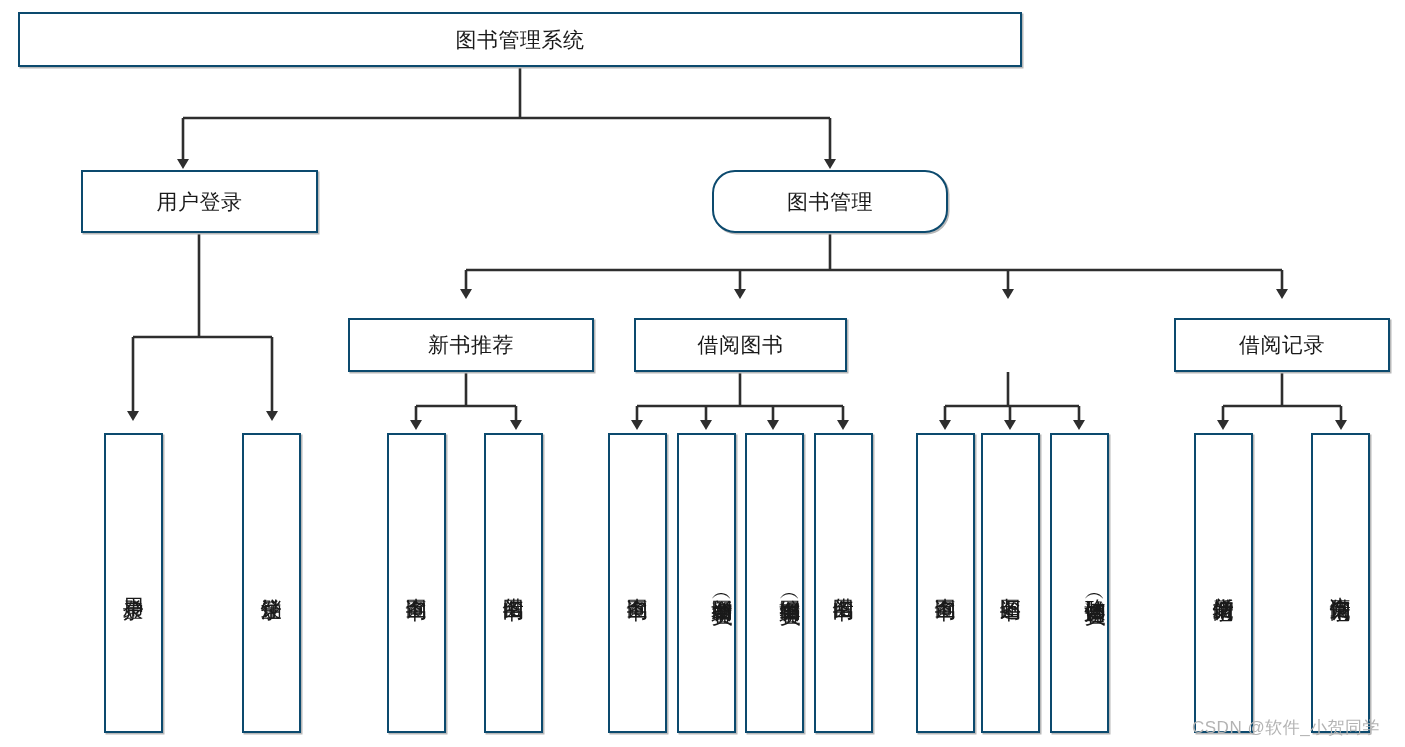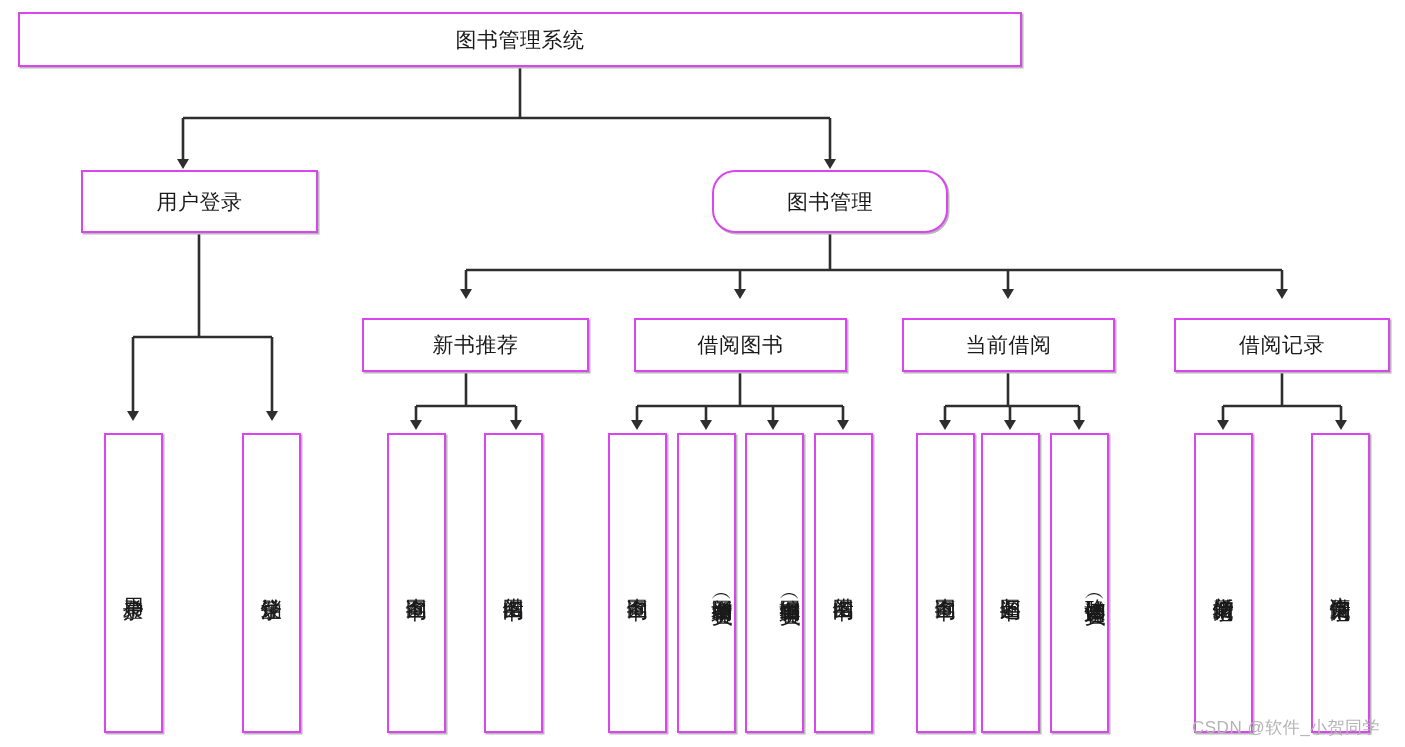--- a/index.html
+++ b/index.html
@@ -21,21 +21,21 @@
     position: absolute;
     left: 0;
     top: 0;
     width: 1405px;
     height: 747px;
   }
   .node {
     position: absolute;
     box-sizing: border-box;
     background: #ffffff;
-    border: 2px solid #d946ef;
+    border: 2px solid #0c4a6e;
     box-shadow: 1.5px 1.5px 0 0 #b8b8b8;
     display: flex;
     align-items: center;
     justify-content: center;
     color: #1a1a1a;
   }
   .node-h {
     font-size: 21px;
     letter-spacing: 0.5px;
     white-space: nowrap;
@@ -130,28 +130,25 @@
     <span>图书管理系统</span>
   </div>
 
   <div class="node node-h" style="left:81px; top:170px; width:237px; height:63px;">
     <span>用户登录</span>
   </div>
   <div class="node node-h" style="left:712px; top:170px; width:236px; height:63px;border-radius:23px;">
     <span>图书管理</span>
   </div>
 
-  <div class="node node-h" style="left:362px; top:318px; width:227px; height:54px;">
+  <div class="node node-h" style="left:348px; top:318px; width:246px; height:54px;">
     <span>新书推荐</span>
   </div>
   <div class="node node-h" style="left:634px; top:318px; width:213px; height:54px;">
     <span>借阅图书</span>
-  </div>
-  <div class="node node-h" style="left:902px; top:318px; width:213px; height:54px;">
-    <span>当前借阅</span>
   </div>
   <div class="node node-h" style="left:1174px; top:318px; width:216px; height:54px;">
     <span>借阅记录</span>
   </div>
 
   <div class="node node-v mid" style="left:104px; top:433px; width:59px; height:300px;">
     <span>用户登录</span>
   </div>
   <div class="node node-v mid" style="left:242px; top:433px; width:59px; height:300px;">
     <span>注销登录</span>

